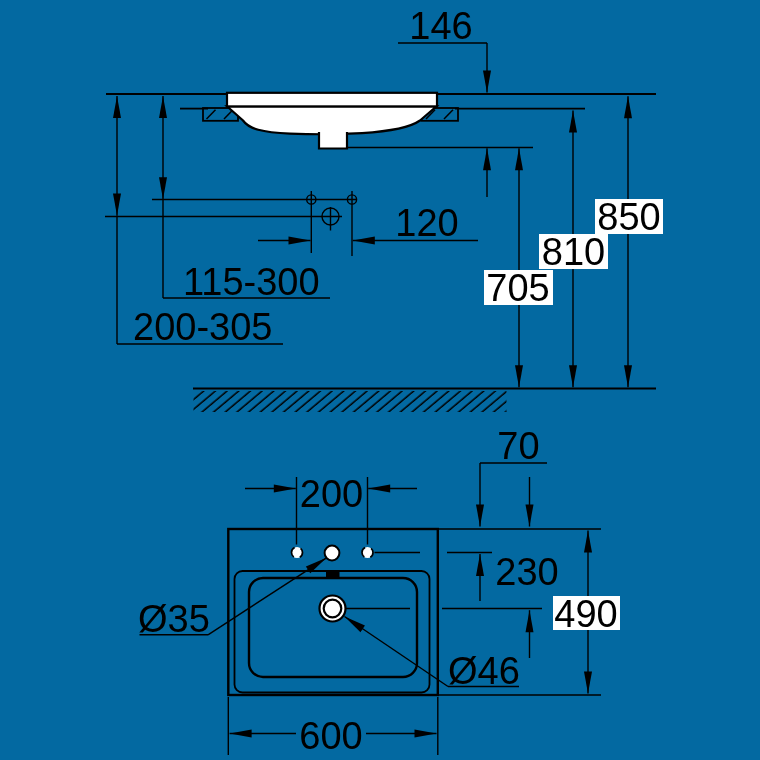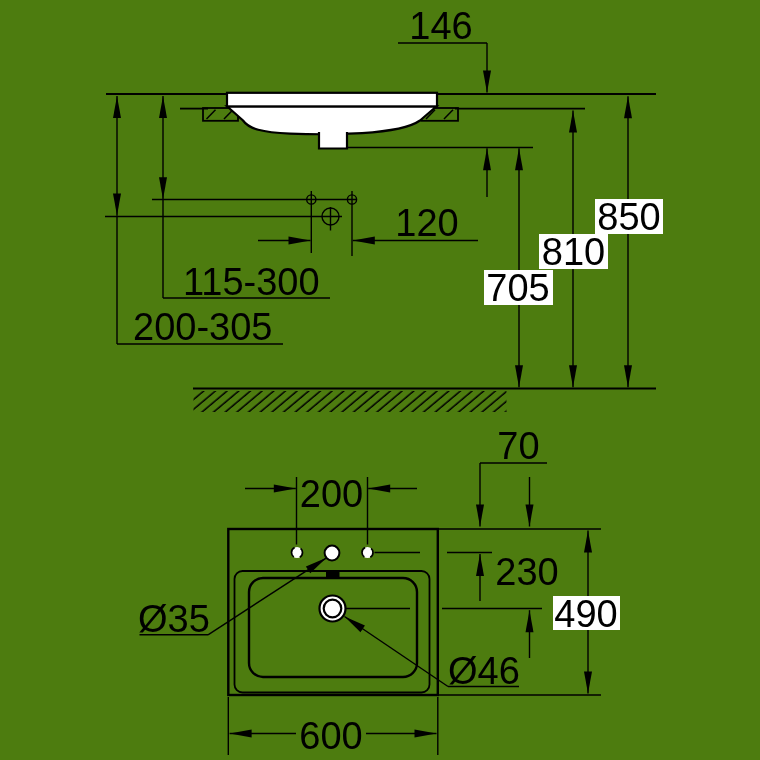--- a/index.html
+++ b/index.html
@@ -4,21 +4,21 @@
 <style>
   html, body {
     margin: 0;
     padding: 0;
     background: #ffffff;
   }
   .stage {
     position: relative;
     width: 760px;
     height: 760px;
-    background: #4d7c0f;
+    background: #0369a1;
     overflow: hidden;
   }
   svg { display: block; }
   .obj     { stroke: #000; stroke-width: 2.2px; fill: none; }
   .obj-f   { stroke: #000; stroke-width: 2.2px; fill: #fff; }
   .obj-h   { stroke: #000; stroke-width: 2.4px; fill: none; }
   .thin    { stroke: #000; stroke-width: 1.4px; fill: none; }
   .mid     { stroke: #000; stroke-width: 1.8px; fill: none; }
   .hatchln { stroke: #000; stroke-width: 1.5px; fill: none; }
   .dimtxt {

